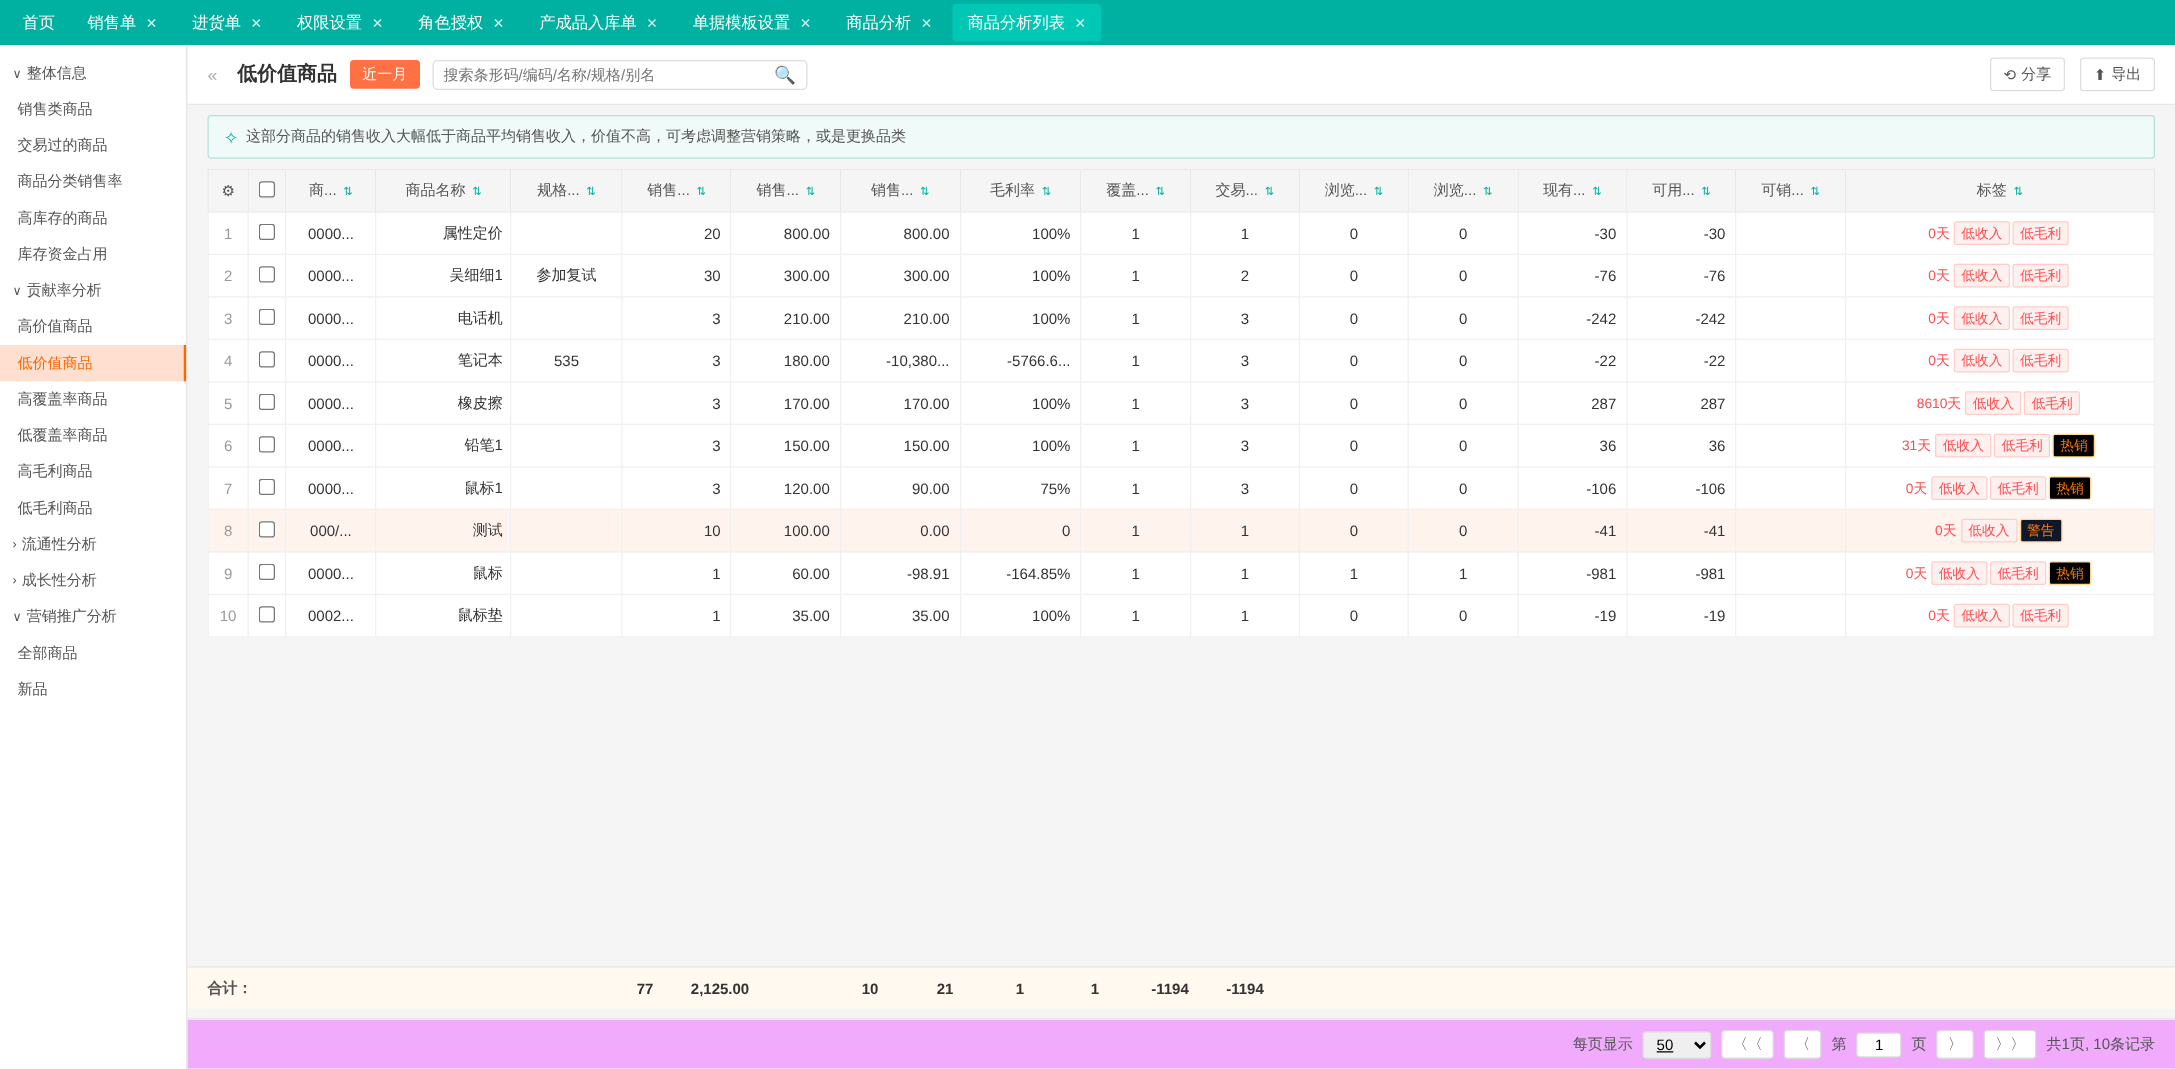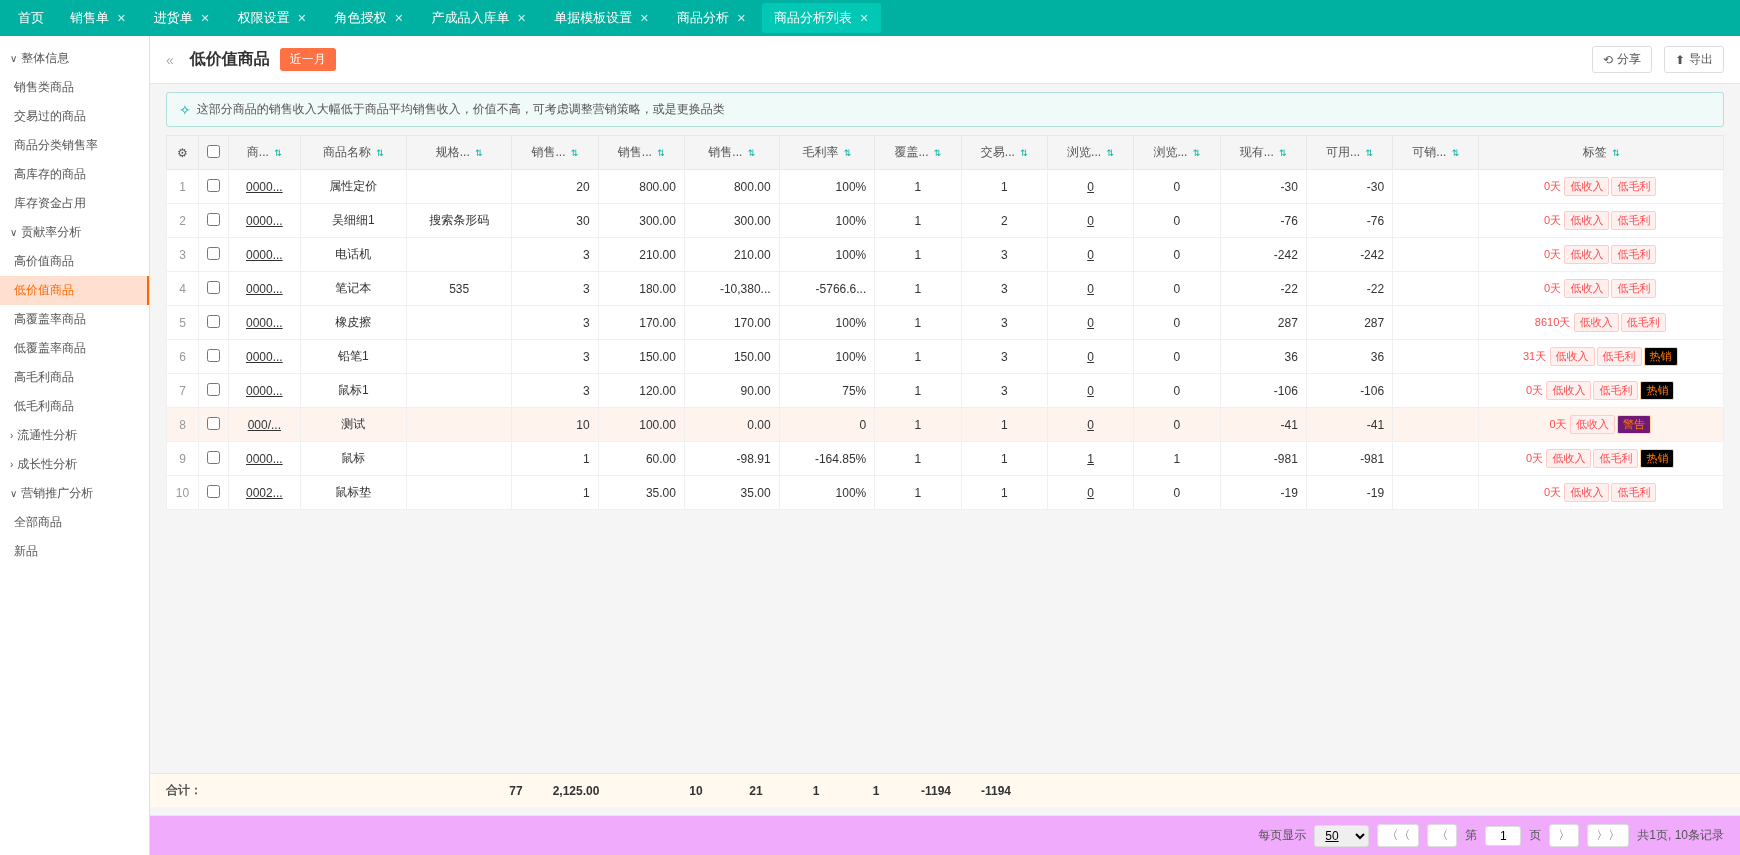--- a/index.html
+++ b/index.html
@@ -40,29 +40,29 @@
     .info-banner { background: #f0faf8; border: 1px solid #b2e0da; margin: 8px 16px; padding: 8px 12px; border-radius: 3px; color: #555; font-size: 12px; display: flex; align-items: center; gap: 6px; }
     .info-icon { color: #00b0a0; font-size: 14px; }
 
     
     .table-container { flex: 1; overflow: auto; padding: 0 16px; }
     table { width: 100%; border-collapse: collapse; background: #fff; font-size: 12px; }
     thead th { background: #f5f5f5; border: 1px solid #e8e8e8; padding: 8px 6px; color: #555; font-weight: normal; text-align: center; white-space: nowrap; position: sticky; top: 0; z-index: 1; }
     tbody tr { border-bottom: 1px solid #f0f0f0; }
     tbody tr.highlighted { background: #fff3ee; }
     tbody td { border: 1px solid #f0f0f0; padding: 7px 6px; text-align: center; color: #333; }
-    tbody td.name-col { text-align: center; }
+    tbody td.name-col { text-align: right; }
     tbody td.num-col { text-align: right; padding-right: 8px; }
     .tag { display: inline-block; border-radius: 2px; padding: 1px 5px; font-size: 11px; margin-right: 2px; }
     .tag-low-income { background: #fff0f0; color: #ff4d4f; border: 1px solid #ffccc7; }
     .tag-low-margin { background: #fff0f0; color: #ff4d4f; border: 1px solid #ffccc7; }
     .tag-hot { background: #000000; color: #ff7a00; border: 1px solid #ffd591; }
-    .tag-warning { background: #701a75; color: #ff7a00; border: 1px solid #ffd591; }
+    .tag-warning { background: #0f172a; color: #ff7a00; border: 1px solid #ffd591; }
     .days-text { color: #ff4d4f; font-size: 11px; }
-    .underline-link { text-decoration: underline; color: #333; cursor: pointer; }
+    .underline-link { color: #333; cursor: pointer; }
     .checkbox-col { width: 30px; }
     .index-col { width: 30px; color: #999; }
     .gear-col { width: 32px; }
 
     
     .footer-summary { background: #fff9f0; border-top: 1px solid #e8e8e8; padding: 8px 16px; display: flex; align-items: center; font-size: 12px; }
     .summary-label { color: #555; font-weight: bold; margin-right: 20px; min-width: 80px; }
     .summary-cells { display: flex; gap: 0; flex: 1; font-weight: bold; }
     .summary-cell { padding: 0 6px; color: #333; min-width: 60px; text-align: center; }
 
@@ -131,20 +131,24 @@
     <div class="sidebar-item">全部商品</div>
     <div class="sidebar-item">新品</div>
   </div>
 
   <div class="main">
 
     <div class="page-header">
       <span class="collapse-btn">«</span>
       <span class="page-title">低价值商品</span>
       <button class="period-btn">近一月</button>
+      <div class="search-box">
+        <input type="text" placeholder="搜索条形码/编码/名称/规格/别名" style="">
+        <span class="search-icon">🔍</span>
+      </div>
       <div class="header-actions">
         <div class="action-btn">
           <span>⟲</span>
           <span>分享</span>
         </div>
         <div class="action-btn">
           <span>⬆</span>
           <span>导出</span>
         </div>
       </div>
@@ -196,21 +200,21 @@
               <td class="num-col">-30</td>
               <td class="num-col">-30</td>
               <td class="num-col"></td>
               <td><span class="days-text">0天</span> <span class="tag tag-low-income">低收入</span><span class="tag tag-low-margin">低毛利</span></td>
             </tr>
             <tr>
               <td class="index-col">2</td>
               <td class="checkbox-col"><input type="checkbox" style=""></td>
               <td><span class="underline-link">0000...</span></td>
               <td class="name-col">吴细细1</td>
-              <td>搜索条形码</td>
+              <td>参加复试</td>
               <td class="num-col">30</td>
               <td class="num-col">300.00</td>
               <td class="num-col">300.00</td>
               <td class="num-col">100%</td>
               <td>1</td>
               <td>2</td>
               <td><span class="underline-link">0</span></td>
               <td>0</td>
               <td class="num-col">-76</td>
               <td class="num-col">-76</td>

